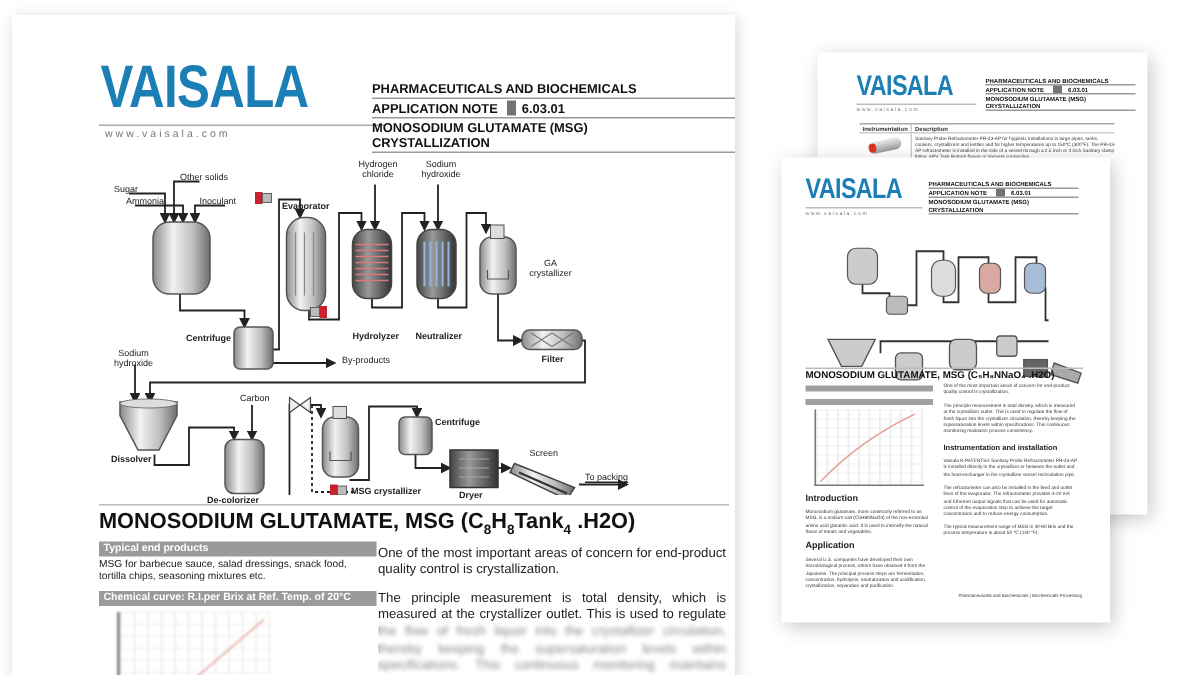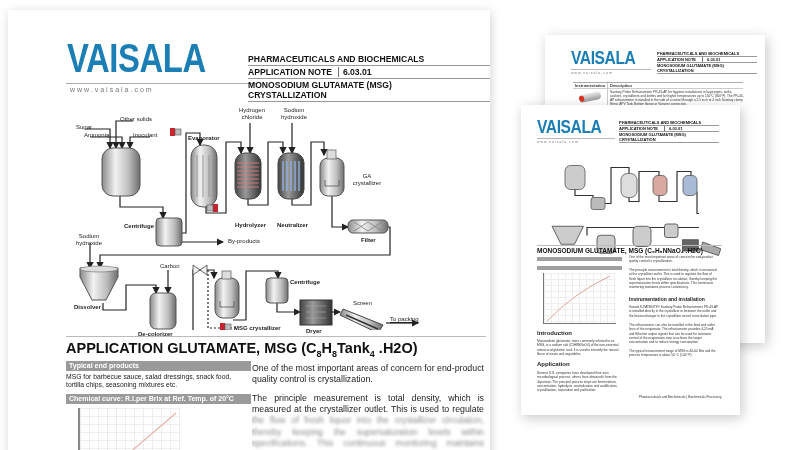--- a/index.html
+++ b/index.html
@@ -12,21 +12,21 @@
   .logo { position:absolute; color:#1b7fb5; font-weight:bold; font-family:"Liberation Sans", sans-serif; letter-spacing:-0.5px; transform:scaleX(0.82); transform-origin:left top; }
   .url { position:absolute; color:#777; letter-spacing:2px; }
   .rule { position:absolute; background:#999; height:1px; }
 
   
   #main .logo { left:59px; top:28px; font-size:40px; line-height:40px; }
   #main .url { left:62px; top:76px; font-size:7px; }
   #main .logo-rule { left:58px; top:73px; width:190px; background:#aaa; height:1px; position:absolute; }
   .hdr-block { position:absolute; left:240px; top:43px; width:245px; }
   .hdr-row { font-size:8.6px; font-weight:bold; color:#111; border-bottom:1px solid #999; padding:1px 0 1px 0; line-height:10px; }
-  .hdr-row .cell2 { display:inline-block; border-left:1px solid #737373; padding-left:4px; margin-left:6px; }
+  .hdr-row .cell2 { display:inline-block; border-left:6px solid #737373; padding-left:4px; margin-left:6px; }
 
   .diagram { position:absolute; left:70px; top:105px; width:400px; height:215px; }
   .lbl { position:absolute; font-size:6px; color:#222; white-space:nowrap; }
   .lbl.b { font-weight:bold; }
 
   .sec-rule { position:absolute; left:58px; top:326px; width:420px; height:1px; background:#bbb; }
   .title { position:absolute; left:58px; top:330px; font-size:14.5px; font-weight:bold; color:#111; white-space:nowrap; }
   .title sub { font-size:9px; }
   .bar { position:absolute; background:#9a9a9a; color:#fff; font-size:7px; font-weight:bold; padding:0 3px; line-height:10px; }
   .smalltxt { position:absolute; font-size:6.8px; color:#222; line-height:8px; }
@@ -289,21 +289,21 @@
     <div class="lbl b" style="left:212px;top:164px;">Centrifuge</div>
     <div class="lbl b" style="left:-4px;top:189px;">Dissolver</div>
     <div class="lbl b" style="left:60px;top:216px;">De-colorizer</div>
     <div class="lbl b" style="left:156px;top:210px;">MSG crystallizer</div>
     <div class="lbl b" style="left:228px;top:213px;">Dryer</div>
     <div class="lbl b" style="left:275px;top:185px;font-weight:normal;">Screen</div>
     <div class="lbl" style="left:312px;top:201px;text-decoration:underline;">To packing</div>
   </div>
 
   <div class="sec-rule"></div>
-  <div class="title"><span>APPLICATION GLUTAMATE, MSG (C</span><sub>8</sub><span>H</span><sub>8</sub><span>Tank</span><sub>4</sub><span> .H2O)</span></div>
+  <div class="title"><span>MONOSODIUM GLUTAMATE, MSG (C</span><sub>8</sub><span>H</span><sub>8</sub><span>Tank</span><sub>4</sub><span> .H2O)</span></div>
 
   <div class="bar" style="left:58px;top:351px;width:179px;">Typical end products</div>
   <div class="smalltxt" style="left:58px;top:363px;width:185px;">MSG for barbecue sauce, salad dressings, snack food, tortilla chips, seasoning mixtures etc.</div>
   <div class="bar" style="left:58px;top:384px;width:179px;">Chemical curve: R.I.per Brix at Ref. Temp. of 20°C</div>
 
   <div style="position:absolute;left:70px;top:398px;width:100px;height:70px;border-left:2px solid #888;filter:blur(0.6px);background-image:linear-gradient(#eee 1px,transparent 1px),linear-gradient(90deg,#eee 1px,transparent 1px);background-size:9px 8px;">
     <svg width="100" height="70" style="position:absolute;left:0;top:0;">
         <path d="M20,70 L96,5" fill="none" stroke="#e6b3aa" stroke-width="1.2"></path>
       </svg>
   </div>

